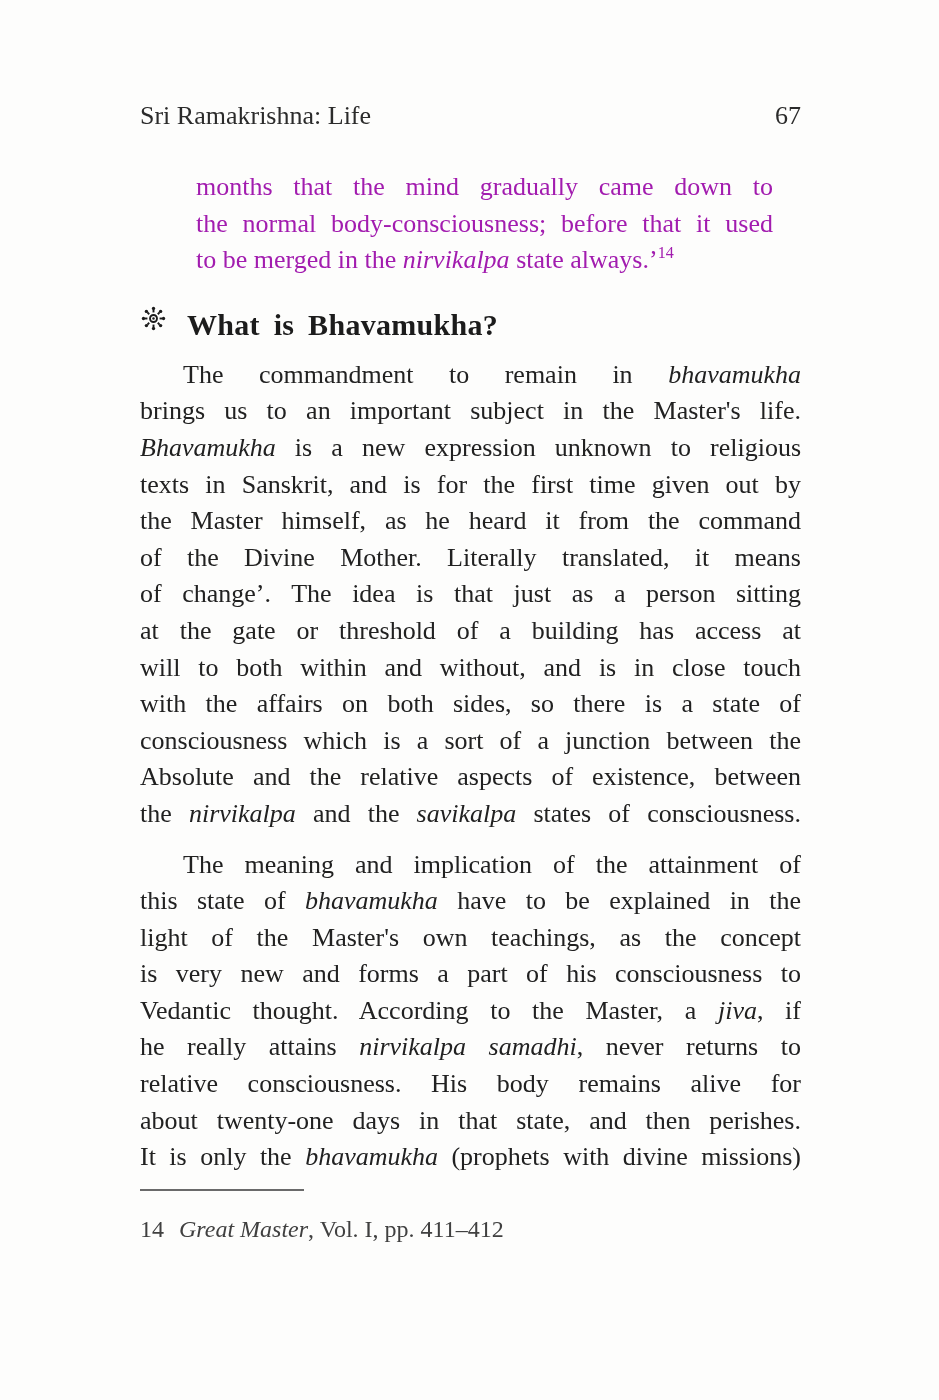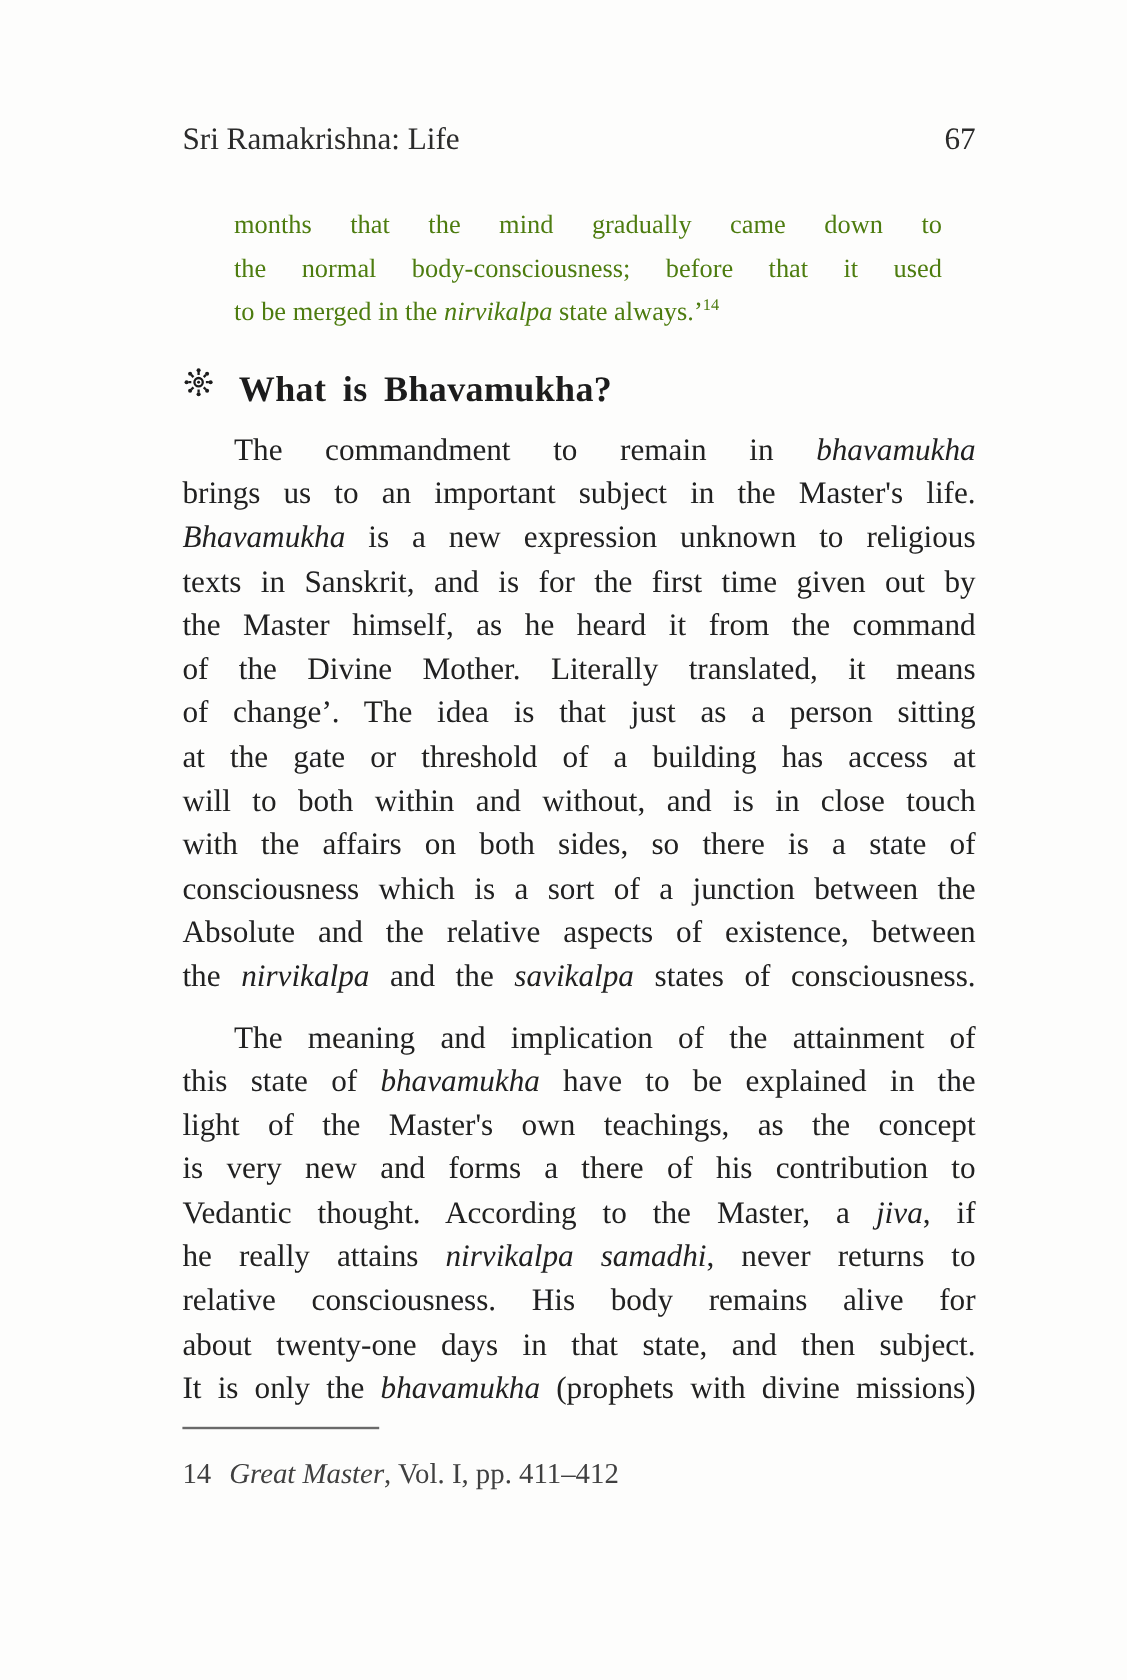--- a/index.html
+++ b/index.html
@@ -11,42 +11,42 @@
     position: relative;
     width: 939px;
     height: 1400px;
     background: #fdfdfc;
     color: #222222;
     font-family: "Liberation Serif", "DejaVu Serif", serif;
     overflow: hidden;
   }
   .content {
     position: absolute;
-    left: 152px;
+    left: 140px;
     top: 0;
     width: 661px;
   }
   
   .running-header {
     margin-top: 100px;
     display: flex;
     justify-content: space-between;
     align-items: baseline;
     font-size: 26px;
     line-height: 32px;
     color: #2b2b2b;
   }
   
   .block-quote {
     margin-top: 37px;
-    margin-left: 43px;
+    margin-left: 56px;
     margin-right: 28px;
-    font-size: 22px;
+    font-size: 26px;
     line-height: 36.6px;
-    color: #4d7c0f;
+    color: #a21caf;
   }
   
   .section-heading {
     margin-top: 26px;
     display: flex;
     align-items: flex-start;
     gap: 20px;
     font-size: 30px;
     line-height: 40px;
     font-weight: bold;
@@ -158,25 +158,25 @@
         <div class="tline">with the affairs on both sides, so there is a state of</div>
         <div class="tline">consciousness which is a sort of a junction between the</div>
         <div class="tline">Absolute and the relative aspects of existence, between</div>
         <div class="tline">the <i>nirvikalpa</i> and the <i>savikalpa</i> states of consciousness.</div>
       </div>
 
     <div class="para para-2">
         <div class="tline indent">The meaning and implication of the attainment of</div>
         <div class="tline">this state of <i>bhavamukha</i> have to be explained in the</div>
         <div class="tline">light of the Master's own teachings, as the concept</div>
-        <div class="tline">is very new and forms a there of his contribution to</div>
+        <div class="tline">is very new and forms a part of his consciousness to</div>
         <div class="tline">Vedantic thought. According to the Master, a <i>jiva</i>, if</div>
         <div class="tline">he really attains <i>nirvikalpa samadhi</i>, never returns to</div>
         <div class="tline">relative consciousness. His body remains alive for</div>
-        <div class="tline">about twenty-one days in that state, and then subject.</div>
+        <div class="tline">about twenty-one days in that state, and then perishes.</div>
         <div class="tline">It is only the <i>bhavamukha</i> (prophets with divine missions)</div>
       </div>
 
     <div class="footnote-rule"></div>
 
     <div class="footnote">
       <span class="fn-number">14</span><span><i>Great Master</i>, Vol. I, pp. 411–412</span>
     </div>
 
   </div>

